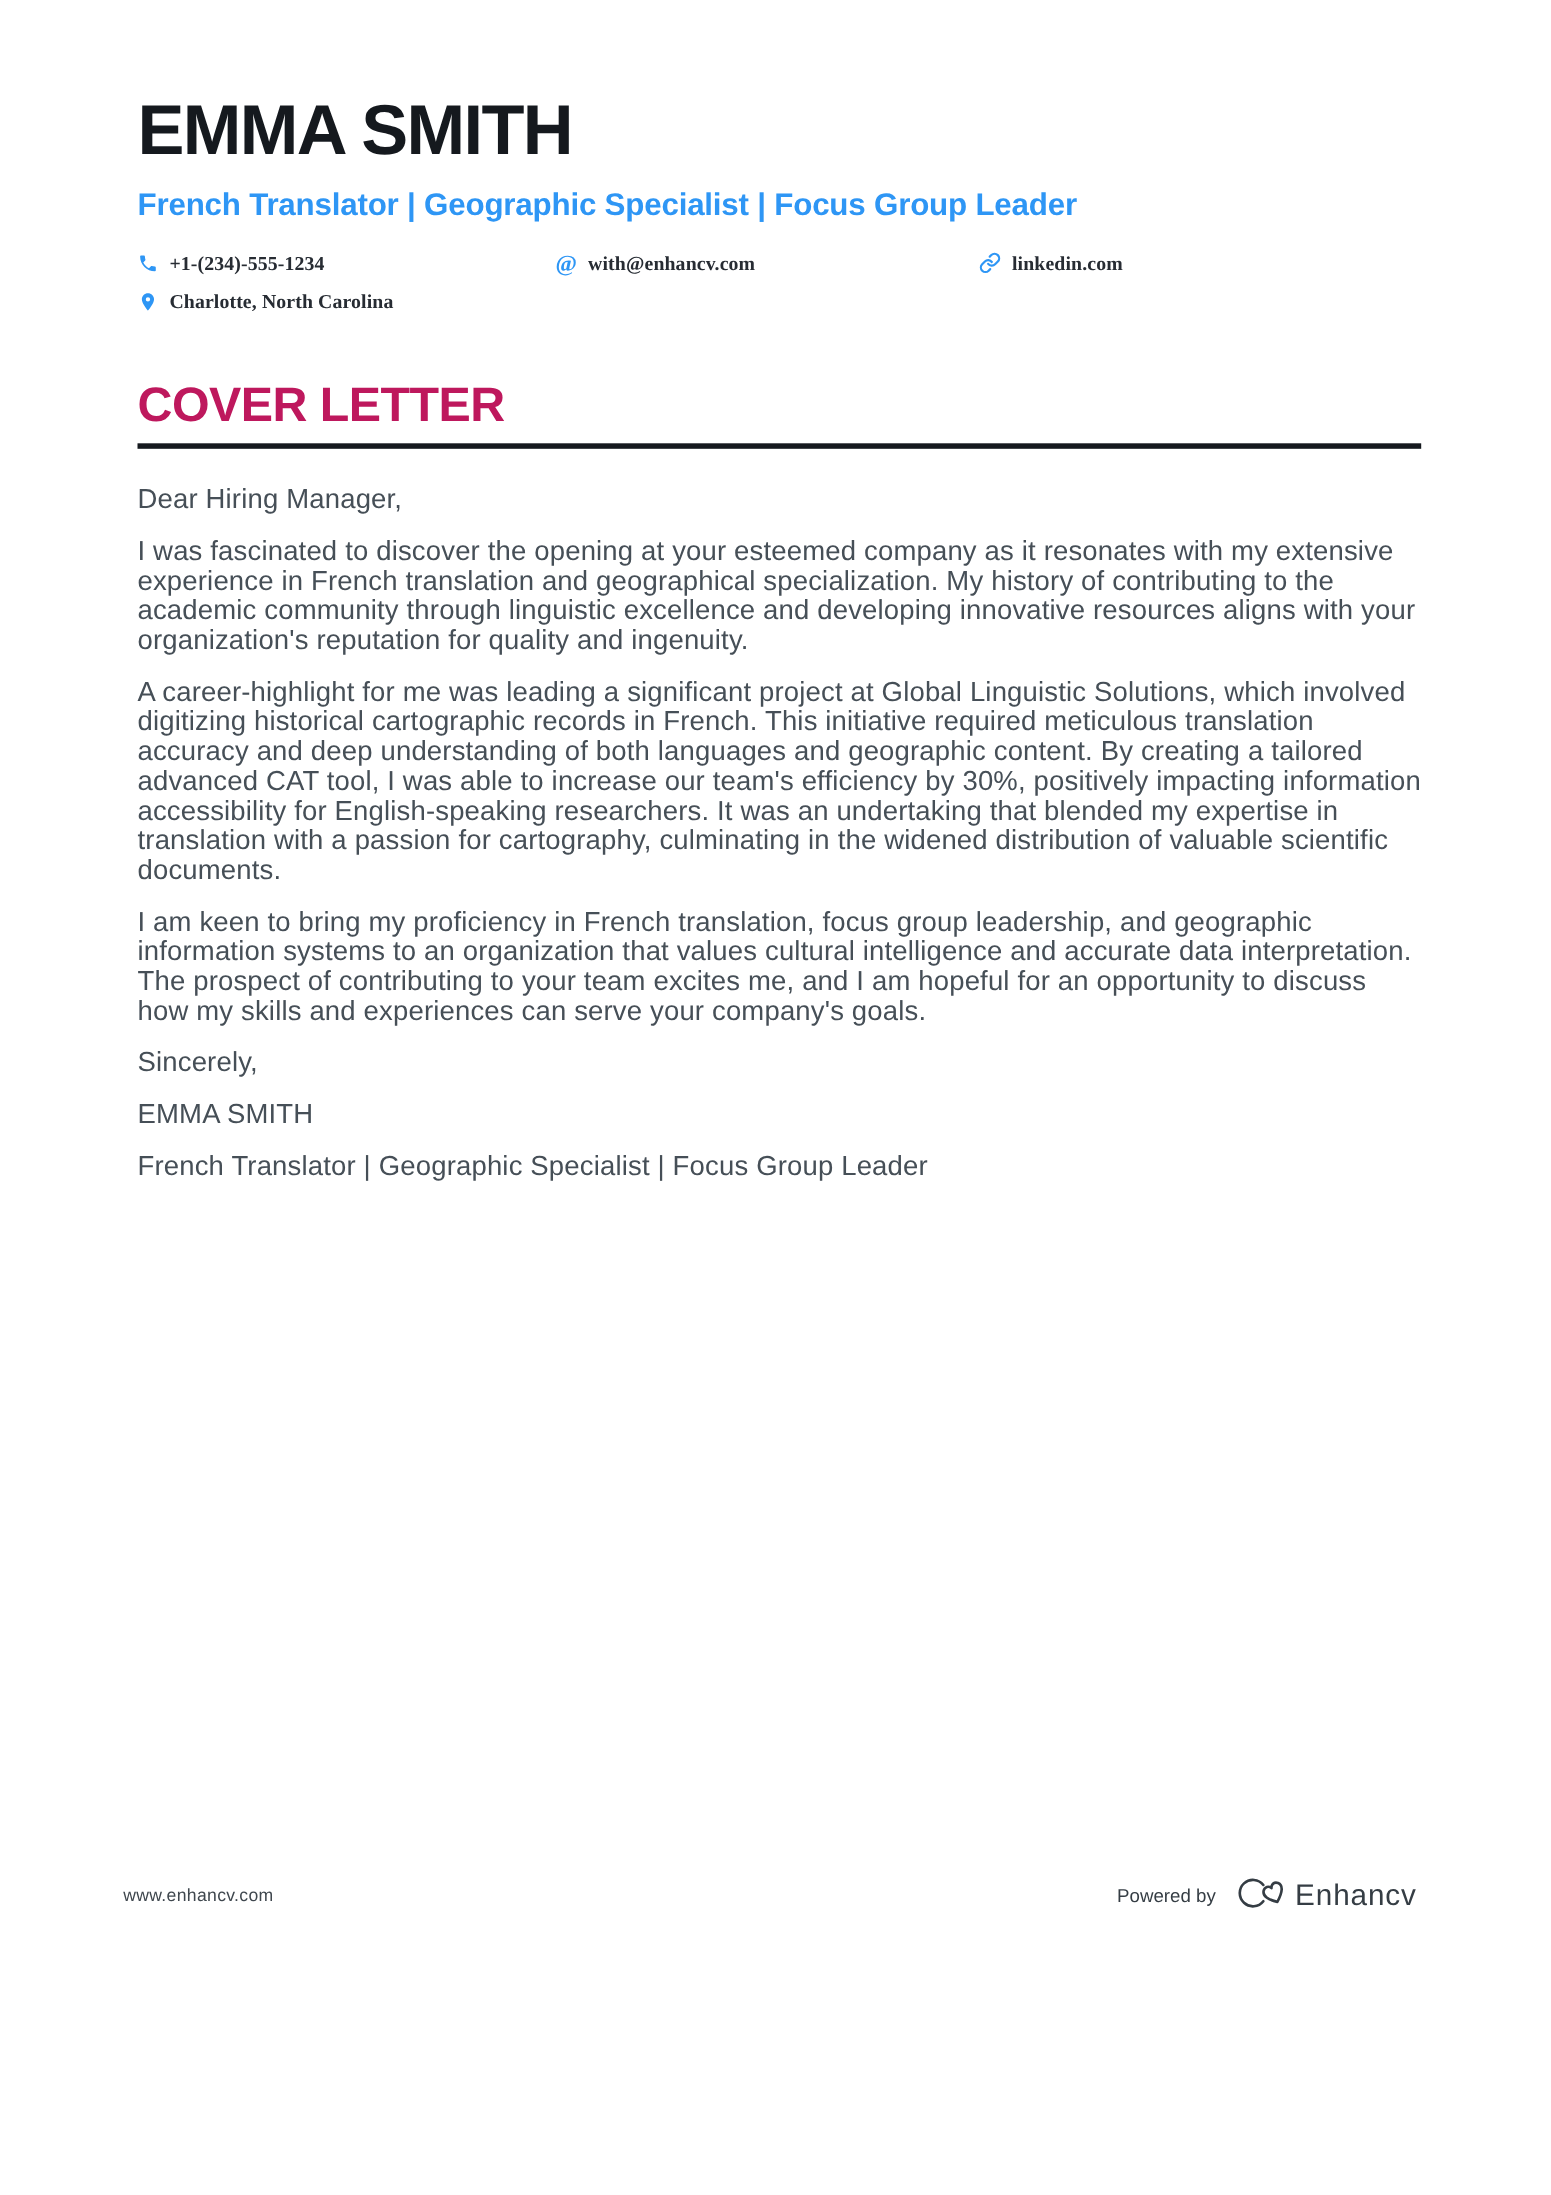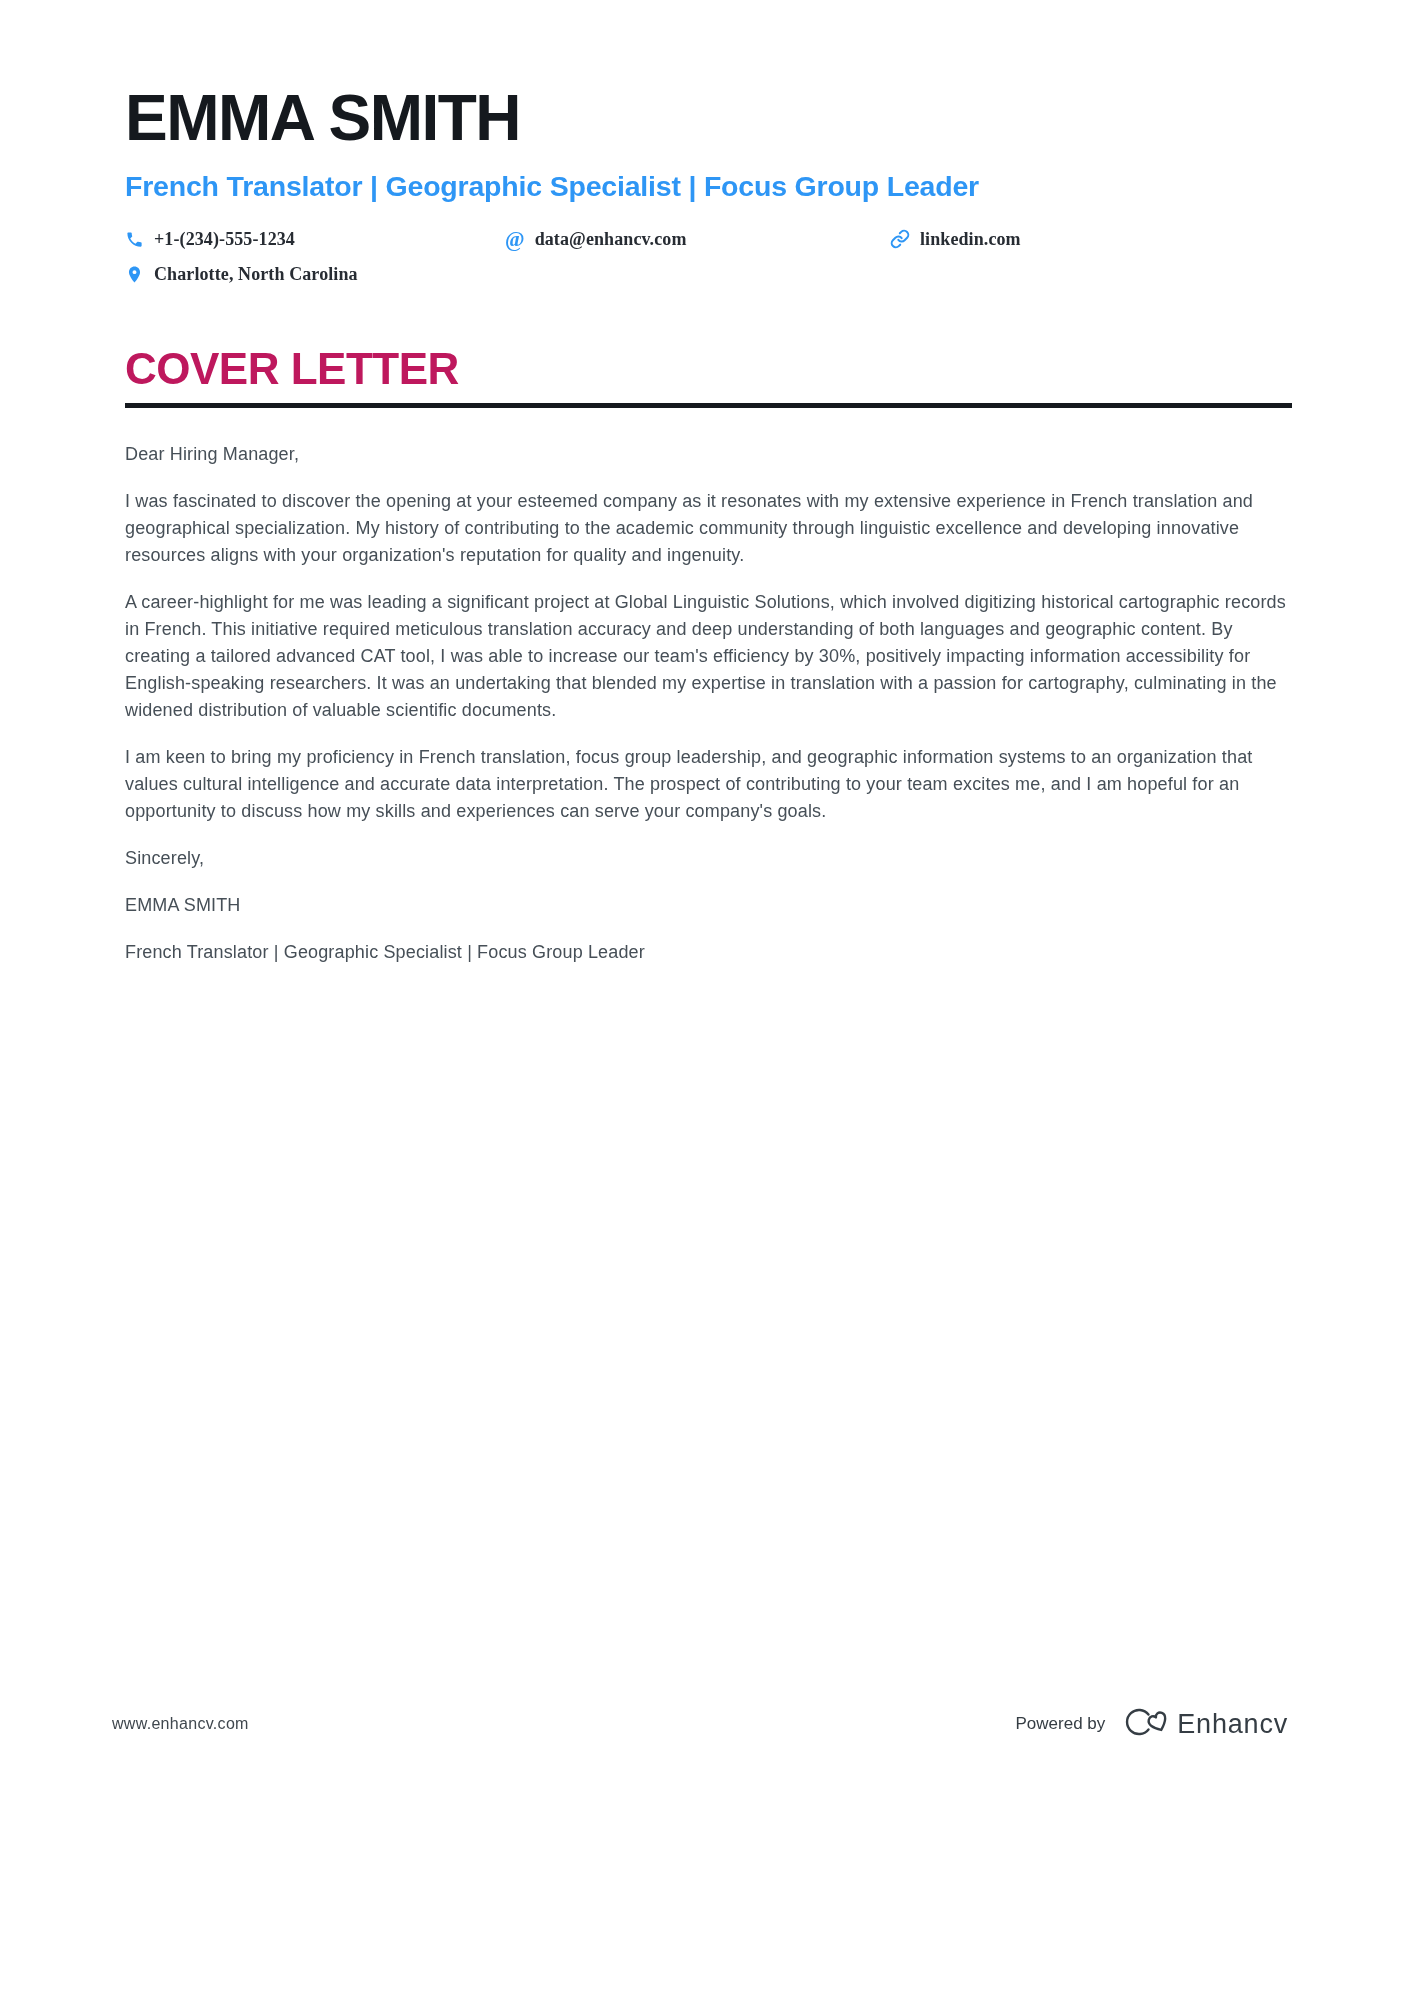--- a/index.html
+++ b/index.html
@@ -57,21 +57,21 @@
     font-size: 44px;
     line-height: 1.0;
     font-weight: 700;
     letter-spacing: -0.5px;
     color: #be185d;
     border-bottom: 5px solid #15191e;
     padding-bottom: 12px;
   }
   .letter-body {
     margin-top: 33px;
-    font-size: 18px;
+    font-size: 25px;
     line-height: 27px;
     letter-spacing: 0.15px;
     color: #464f57;
   }
   .letter-body p { margin: 0 0 20px 0; }
   .page-footer {
     position: absolute;
     left: 112px;
     right: 122px;
     bottom: 88px;
@@ -116,21 +116,21 @@
         <span class="icn">
           <svg width="19" height="19" viewBox="0 0 24 24" fill="#2e96f5">
               <path d="M6.62 10.79c1.44 2.83 3.76 5.15 6.59 6.59l2.2-2.2c.27-.27.67-.36 1.02-.24 1.12.37 2.33.57 3.57.57.55 0 1 .45 1 1V20c0 .55-.45 1-1 1-9.39 0-17-7.61-17-17 0-.55.45-1 1-1h3.5c.55 0 1 .45 1 1 0 1.25.2 2.45.57 3.57.11.35.03.74-.25 1.02l-2.2 2.2z"></path>
             </svg>
         </span>
         <span>+1-(234)-555-1234</span>
       </div>
 
       <div class="contact-item">
         <span class="icn at-glyph">@</span>
-        <span>data@enhancv.com</span>
+        <span>with@enhancv.com</span>
       </div>
 
       <div class="contact-item">
         <span class="icn">
           <svg width="20" height="20" viewBox="0 0 24 24" fill="none" stroke="#2e96f5" stroke-width="2.4" stroke-linecap="round" stroke-linejoin="round">
               <path d="M10 13a5 5 0 0 0 7.54.54l3-3a5 5 0 0 0-7.07-7.07l-1.72 1.71"></path>
               <path d="M14 11a5 5 0 0 0-7.54-.54l-3 3a5 5 0 0 0 7.07 7.07l1.71-1.71"></path>
             </svg>
         </span>
         <span>linkedin.com</span>

